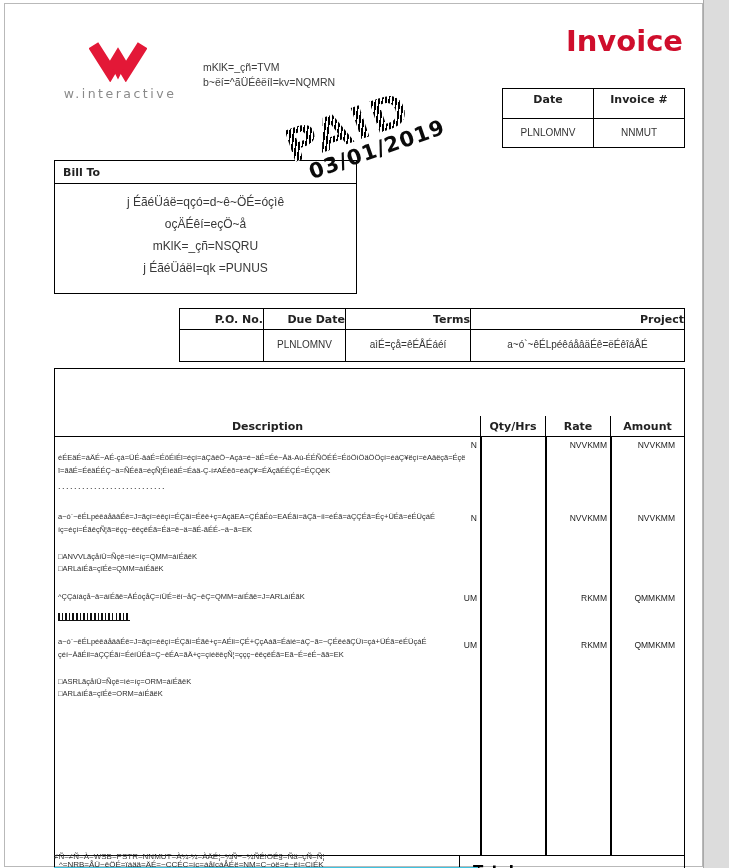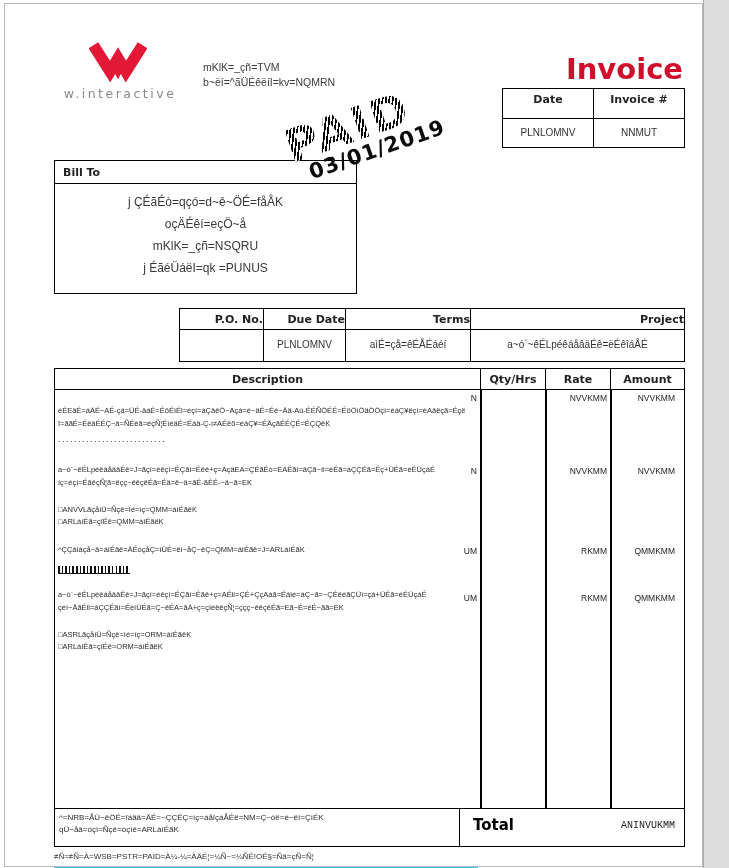--- a/index.html
+++ b/index.html
@@ -6,21 +6,21 @@
   .stage{position:relative;width:729px;height:868px;overflow:hidden;background:#fff;
          font-family:"Liberation Sans",sans-serif;color:#222;}
   .gutter{position:absolute;left:703px;top:0;width:26px;height:868px;background:#dcdcdc;border-left:1px solid #a9a9a9;}
   .page{position:absolute;left:4px;top:3px;width:697px;height:862px;background:#fff;border:1px solid #b9b9b9;}
 
   
   .logo-icon{position:absolute;left:84px;top:36px;width:58px;height:42px;}
   .logo-word{position:absolute;left:40px;top:82px;width:150px;text-align:center;
              font:12.5px "DejaVu Sans",sans-serif;letter-spacing:2.5px;color:#8a8a8a;}
   .addr{position:absolute;left:170px;top:56px;font-size:10.5px;line-height:15px;color:#3c3c3c;white-space:nowrap;margin-left:28px;}
-  .inv-title{position:absolute;right:19px;top:48px;font:bold 29px "DejaVu Sans",sans-serif;color:#cf0e2c;}
+  .inv-title{position:absolute;right:19px;top:20px;font:bold 29px "DejaVu Sans",sans-serif;color:#cf0e2c;}
 
   
   .meta{position:absolute;left:497px;top:84px;width:181px;border:1.5px solid #000;
         display:grid;grid-template-columns:90px 91px;}
   .meta .h{font:bold 11px "DejaVu Sans",sans-serif;text-align:center;padding:4px 0 12px;border-bottom:1.5px solid #000;}
   .meta .h + .h + .v{border-right:0;}
   .meta .v{font-size:10px;color:#333;text-align:center;padding:8px 0 9px;}
   .meta .c2{border-left:1.5px solid #000;}
 
   
@@ -39,21 +39,21 @@
 
   
   .po{position:absolute;left:174px;top:304px;width:504px;border:1.5px solid #000;
       display:grid;grid-template-columns:83px 82px 125px 214px;}
   .po .h{font:bold 11px "DejaVu Sans",sans-serif;text-align:right;padding:4px 0 3px;border-bottom:1.5px solid #000;}
   .po .v{font-size:10px;color:#333;text-align:center;padding:9px 0 11px;white-space:nowrap;}
   .po .bl{border-left:1.5px solid #000;}
 
   
   .items{position:absolute;left:49px;top:364px;width:629px;border:1.5px solid #000;}
-  .ithead{display:grid;grid-template-columns:425px 65px 65px 74px;border-bottom:1.5px solid #000;}
+  .ithead{display:grid;grid-template-columns:425px 65px 65px 74px;border-bottom:1.5px solid #000;margin-top:47px;}
   .ithead div{font:bold 11px "DejaVu Sans",sans-serif;text-align:center;padding:4px 0 3px;}
   .ithead .bl{border-left:1.5px solid #000;}
   .tbody{position:relative;height:418px;}
   .colline{position:absolute;top:0;bottom:0;width:1.5px;background:#000;}
   .gl{position:absolute;left:3px;width:418px;font-size:7.5px;color:#2b2b2b;white-space:nowrap;overflow:hidden;}
   .val{position:absolute;font-size:8.5px;color:#222;text-align:right;white-space:nowrap;}
   .val.q{left:355px;width:67px;}
   .val.r{left:485px;width:67px;}
   .val.a{left:550px;width:70px;}
   .dots{position:absolute;left:3px;font-size:9px;letter-spacing:1.5px;color:#222;}
@@ -97,21 +97,21 @@
     </div>
 
     <div class="stamp">
       <div class="stamp-paid">PAID</div>
       <div class="stamp-date">03/01/2019</div>
     </div>
 
     <div class="billto">
       <div class="billto-head">Bill To</div>
       <div class="billto-body">
-        <div>j ÇÉãÉò=qçó=d~ê~ÖÉ=fåÅK</div>
+        <div>j ÉãéÜáë=qçó=d~ê~ÖÉ=óçìê</div>
         <div>oçÄÉêí=eçÖ~å</div>
         <div>mKlK=_çñ=NSQRU</div>
         <div>j ÉãéÜáëI=qk =PUNUS</div>
       </div>
     </div>
 
     <div class="po">
       <div class="h">P.O. No.</div>
       <div class="h bl">Due Date</div>
       <div class="h bl">Terms</div>
@@ -172,16 +172,16 @@
           <div>^=NRB=ÅÜ~êÖÉ=ïáää=ÄÉ=~ÇÇÉÇ=íç=áåîçáÅÉë=NM=Ç~óë=é~ëí=ÇìÉK</div>
           <div>qÜ~åâ=óçì=Ñçê=óçìê=ARLáíÉãK</div>
         </div>
         <div class="totcell">
           <div class="totlbl">Total</div>
           <div class="totamt">ANINVUKMM</div>
         </div>
       </div>
     </div>
 
-    <div class="footer">≠Ñ=≠Ñ=À=WSB=PSTR=PAID=À¼-¼=ÀÄÉ¦=¼Ñ~=¼ÑÉ!OÉ§=Ñä=çÑ=Ñ¦</div>
+    <div class="footer">≠Ñ=≠Ñ=À=WSB=PSTR=NNMUT=À¼-¼=ÀÄÉ¦=¼Ñ~=¼ÑÉ!OÉ§=Ñä=çÑ=Ñ¦</div>
 
   </div>
 </div>
 
 </body></html>

